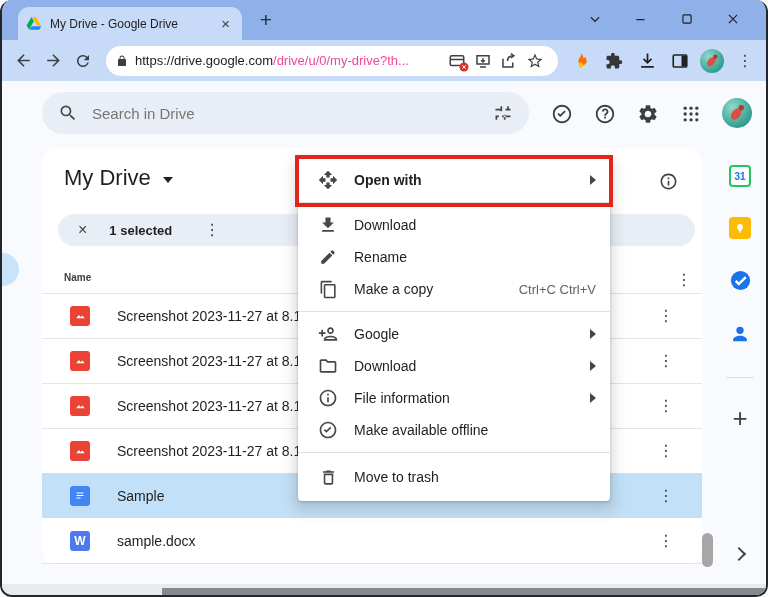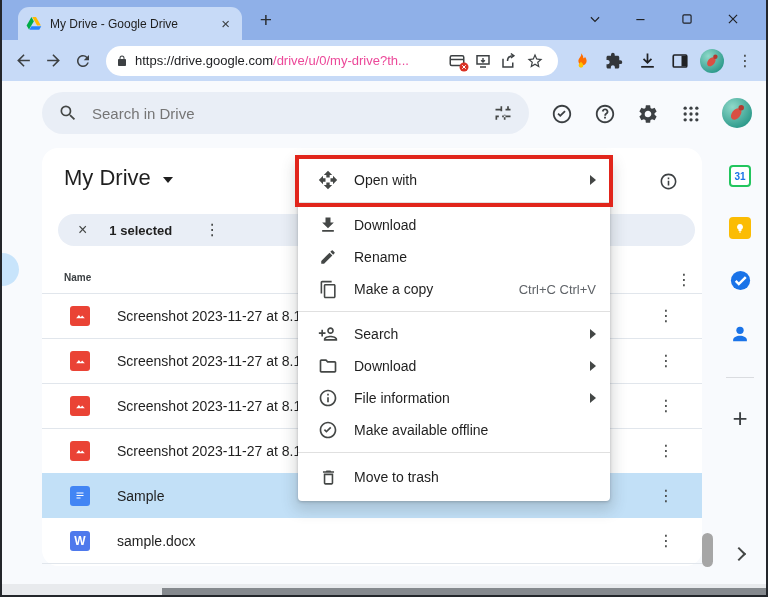--- a/index.html
+++ b/index.html
@@ -1,20 +1,20 @@
 <!DOCTYPE html>
 <html><head>
 <meta charset="utf-8">
 <style>
   * { box-sizing: border-box; margin: 0; padding: 0; }
   html,body { width:768px; height:597px; }
   body { font-family: "Liberation Sans", "DejaVu Sans", sans-serif; background:#f8fafd; }
   .screen { position:relative; width:768px; height:597px; overflow:hidden;
             border-left:2px solid #23262b; border-right:2px solid #23262b; border-bottom:2px solid #23262b;
-            background:#f8fafd; }
+            background:#f8fafd;border-radius:12px; }
 
   
   .titlebar { position:absolute; left:0; top:0; right:0; height:40px; background:#8fb0e8; }
   .tab { position:absolute; left:16px; top:7px; width:224px; height:33px; background:#c7daf7;
          border-radius:11px 11px 0 0; display:flex; align-items:center; padding:0 8px; cursor:default; }
   .tab-title { font-size:12px; color:#1f1f1f; margin-left:8px; flex:1; white-space:nowrap; overflow:hidden; }
   .tab-close { font-size:15px; color:#3c4043; padding:0 4px; line-height:1; }
   .newtab { position:absolute; left:252px; top:8px; font-size:21px; font-weight:300; color:#2b2f33; width:24px; text-align:center; }
   .win-controls { position:absolute; right:10px; top:5px; display:flex; align-items:center; }
   .win-btn { width:46px; height:28px; display:flex; align-items:center; justify-content:center; }
@@ -66,21 +66,21 @@
   .file-tile { width:20px; height:20px; border-radius:3px; display:flex; align-items:center; justify-content:center; flex:none; }
   .tile-image { background:#ea4335; }
   .tile-doc { background:#4285f4; }
   .tile-word { background:#4e79ec; }
   .word-letter { color:#fff; font-size:12px; font-weight:700; }
 
   
   .menu { position:absolute; left:296px; top:77px; width:312px; background:#fff; border-radius:4px; z-index:5;
           box-shadow:0 1px 3px rgba(60,64,67,.3), 0 6px 14px 4px rgba(60,64,67,.18); padding-bottom:0; }
   .menu-item { display:flex; align-items:center; height:32px; padding:0 14px 0 20px; }
-  .menu-item.first { height:44px; }
+  .menu-item.first { height:44px;font-weight:bold; }
   .menu-icon { width:20px; height:20px; display:flex; align-items:center; justify-content:center; flex:none; }
   .menu-label { font-size:14px; color:#1f1f1f; margin-left:16px; }
   .menu-shortcut { margin-left:auto; font-size:13px; color:#5f6368; }
   .submenu-arrow { margin-left:auto; width:0; height:0; border-top:5px solid transparent; border-bottom:5px solid transparent;
                    border-left:6px solid #444746; }
   .menu-div { height:1px; background:#e0e0e0; }
   .menu-group { padding:6px 0; }
   .menu-group.last { padding:8px 0; }
   .redbox { position:absolute; left:293px; top:74px; width:318px; height:52px; border:4px solid #e1251b;
             z-index:6; pointer-events:none; }
@@ -410,21 +410,21 @@
       </div>
       <div class="menu-div"></div>
 
       <div class="menu-group">
         <div class="menu-item">
           <span class="menu-icon">
             <svg width="20" height="20" viewBox="0 0 24 24" fill="#444746">
                 <path d="M15 12c2.21 0 4-1.79 4-4s-1.79-4-4-4-4 1.79-4 4 1.79 4 4 4zm0-6c1.1 0 2 .9 2 2s-.9 2-2 2-2-.9-2-2 .9-2 2-2zM6 10V7H4v3H1v2h3v3h2v-3h3v-2H6zm9 4c-2.67 0-8 1.34-8 4v2h16v-2c0-2.66-5.33-4-8-4zm6 4H9c.22-.72 3.31-2 6-2 2.7 0 5.8 1.29 6 2z"></path>
               </svg>
           </span>
-          <span class="menu-label">Search</span>
+          <span class="menu-label">Google</span>
           <span class="submenu-arrow"></span>
         </div>
         <div class="menu-item">
           <span class="menu-icon">
             <svg width="20" height="20" viewBox="0 0 24 24" fill="#444746">
                 <path d="M20 6h-8l-2-2H4c-1.1 0-2 .9-2 2v12c0 1.1.9 2 2 2h16c1.1 0 2-.9 2-2V8c0-1.1-.9-2-2-2zm0 12H4V6h5.17l2 2H20v10z"></path>
               </svg>
           </span>
           <span class="menu-label">Download</span>
           <span class="submenu-arrow"></span>

